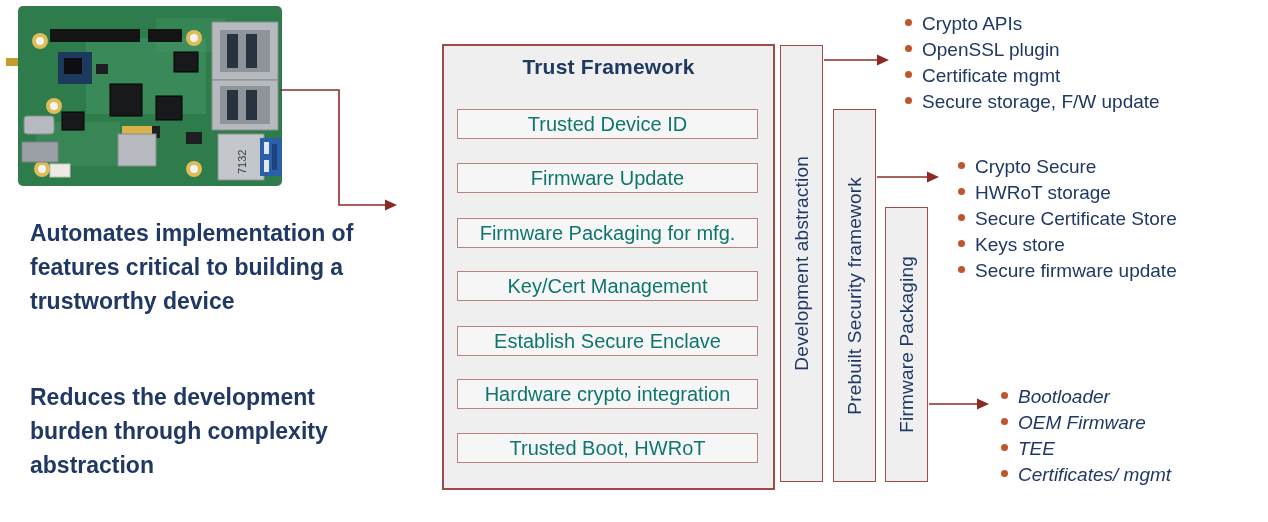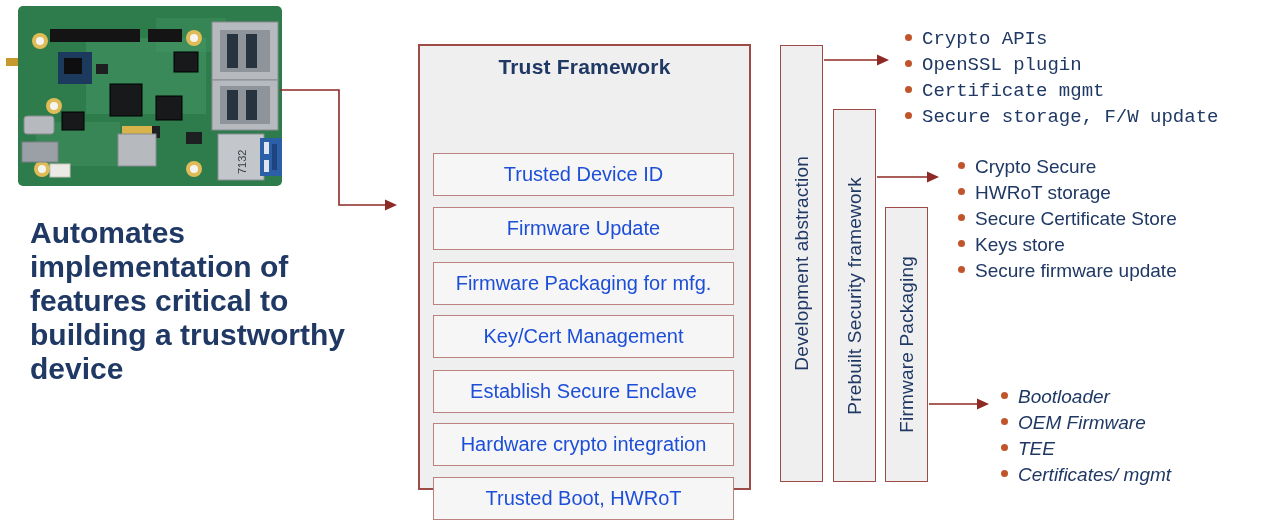--- a/index.html
+++ b/index.html
@@ -4,39 +4,39 @@
 <style>
   * { margin:0; padding:0; box-sizing:border-box; }
   html,body { background:#ffffff; }
   .canvas {
     position:relative; width:1268px; height:522px; background:#ffffff;
     font-family:"Liberation Sans", sans-serif; overflow:hidden;
   }
   
   .note {
     position:absolute; color:#1f3864; font-weight:700;
-    font-size:30px; line-height:34px;
+    font-size:23px; line-height:34px;
   }
   .n1 { left:30px; top:216px; width:356px; }
   .n2 { left:30px; top:380px; width:340px; }
 
   
   .framework {
-    position:absolute; left:418px; top:44px; width:333px; height:446px;
+    position:absolute; left:442px; top:44px; width:333px; height:446px;
     background:#efefef; border:2px solid #9d4b47;
   }
   .fw-title {
     position:absolute; top:9px; left:0; right:0; text-align:center;
     color:#1f3864; font-weight:700; font-size:21px; letter-spacing:.2px;
   }
   .fw-item {
-    position:absolute; left:13px; width:301px; height:43px;
+    position:absolute; left:13px; width:301px; height:30px;
     background:#f6f6f6; border:1px solid #bb837f;
     display:flex; align-items:center; justify-content:center;
-    color:#1d4ed8; font-size:20px; white-space:nowrap;margin-top:44px;
+    color:#0f766e; font-size:20px; white-space:nowrap;
   }
   .i0{top:63px}.i1{top:117px}.i2{top:172px}.i3{top:225px}
   .i4{top:280px}.i5{top:333px}.i6{top:387px}
 
   
   .bar {
     position:absolute; background:#efefef; border:1.5px solid #9d4b47;
     display:flex; align-items:center; justify-content:center;
   }
   .bar-a { left:780px; top:45px;  width:43px; height:437px; }
@@ -45,21 +45,21 @@
   .bar-label {
     writing-mode:vertical-rl; transform:rotate(180deg);
     color:#1f3864; font-size:19px; white-space:nowrap; letter-spacing:.2px;
   }
 
   
   .blist {
     position:absolute; list-style:none;
     font-size:19px; line-height:26px; color:#1f3864;
   }
-  .l1 { left:905px;  top:26px;font-family:Liberation Mono, monospace; }
+  .l1 { left:905px;  top:11px; }
   .l2 { left:958px;  top:154px; }
   .l3 { left:1001px; top:384px;font-style:italic; }
   .blist li { position:relative; padding-left:17px; white-space:nowrap; }
   .dot {
     position:absolute; left:0; top:8px; width:7px; height:7px;
     border-radius:50%; background:#c0552b;
   }
 
   .arrows, .board-svg { position:absolute; pointer-events:none; }
   .arrows { left:0; top:0; }
@@ -135,20 +135,21 @@
     <rect x="16" y="138" width="36" height="20" fill="#9aa0a5" stroke="#7d8287"></rect>
     <rect x="44" y="160" width="20" height="13" fill="#eceae4" stroke="#c8c4ba"></rect>
 
     <g>
       <rect x="116" y="122" width="30" height="8" fill="#d8b24a"></rect>
       <rect x="112" y="130" width="38" height="32" fill="#b6babe" stroke="#878c91"></rect>
     </g>
   </svg>
 
   <p class="note n1">Automates implementation of features critical to building a trustworthy device</p>
+  <p class="note n2">Reduces the development burden through complexity abstraction</p>
 
   <div class="framework">
     <div class="fw-title">Trust Framework</div>
     <div class="fw-item i0">Trusted Device ID</div>
     <div class="fw-item i1">Firmware Update</div>
     <div class="fw-item i2">Firmware Packaging for mfg.</div>
     <div class="fw-item i3">Key/Cert Management</div>
     <div class="fw-item i4">Establish Secure Enclave</div>
     <div class="fw-item i5">Hardware crypto integration</div>
     <div class="fw-item i6">Trusted Boot, HWRoT</div>

